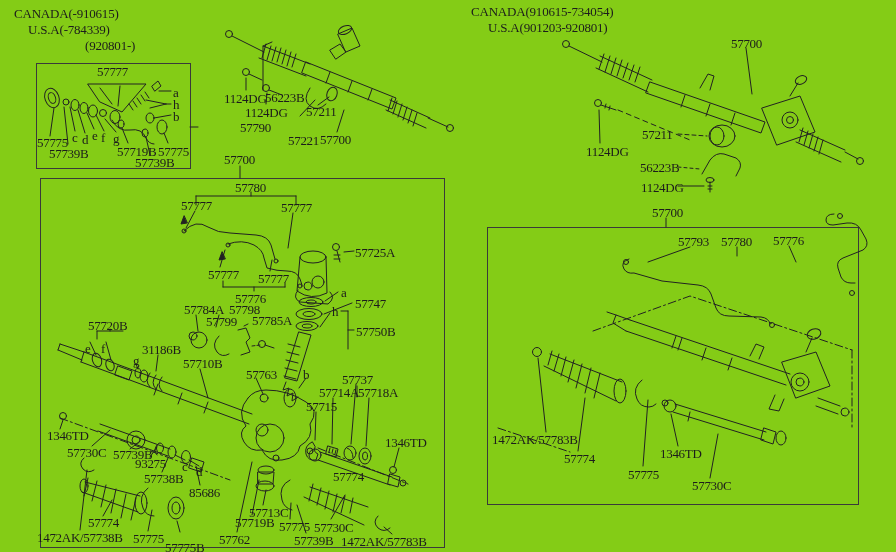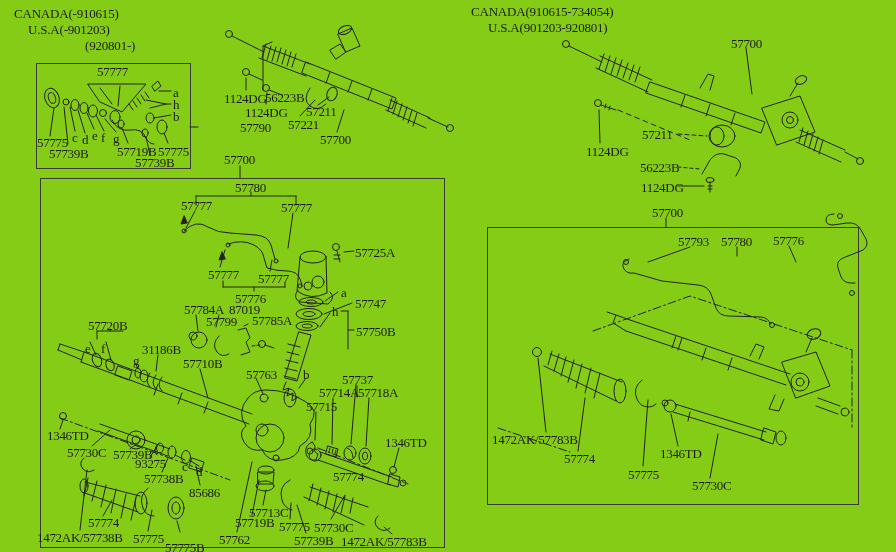--- a/index.html
+++ b/index.html
@@ -294,21 +294,21 @@
         <path d="M546,432 L538,358"></path>
         <path d="M578,451 L585,398"></path>
         <path d="M643,466 L648,400"></path>
         <path d="M678,446 L671,414"></path>
         <path d="M710,478 L718,434"></path>
       </g>
     </g>
   </svg>
 
   <div class="hdr" style="left:14px;top:7px;">CANADA(-910615)</div>
-  <div class="hdr" style="left:28px;top:23px;">U.S.A(-901203)</div>
+  <div class="hdr" style="left:28px;top:23px;">U.S.A(-784339)</div>
   <div class="hdr" style="left:57px;top:39px;margin-left:28px;">(920801-)</div>
   <div class="hdr" style="left:471px;top:5px;">CANADA(910615-734054)</div>
   <div class="hdr" style="left:488px;top:21px;">U.S.A(901203-920801)</div>
 
   <div class="lbl" style="left:97px;top:65px;">57777</div>
   <div class="lbl" style="left:173px;top:86px;">a</div>
   <div class="lbl" style="left:173px;top:98px;">h</div>
   <div class="lbl" style="left:173px;top:110px;">b</div>
   <div class="lbl" style="left:37px;top:136px;">57775</div>
   <div class="lbl" style="left:72px;top:131px;">c</div>
@@ -318,40 +318,40 @@
   <div class="lbl" style="left:113px;top:132px;">g</div>
   <div class="lbl" style="left:49px;top:147px;">57739B</div>
   <div class="lbl" style="left:117px;top:145px;">57719B</div>
   <div class="lbl" style="left:158px;top:145px;">57775</div>
   <div class="lbl" style="left:135px;top:156px;">57739B</div>
   <div class="lbl" style="left:200px;top:121px;margin-left:40px;">57790</div>
 
   <div class="lbl" style="left:224px;top:92px;">1124DG</div>
   <div class="lbl" style="left:265px;top:91px;">56223B</div>
   <div class="lbl" style="left:245px;top:106px;">1124DG</div>
-  <div class="lbl" style="left:288px;top:118px;text-align:center;">57221</div>
+  <div class="lbl" style="left:288px;top:134px;text-align:center;">57221</div>
   <div class="lbl" style="left:306px;top:105px;">57211</div>
   <div class="lbl" style="left:320px;top:133px;">57700</div>
 
   <div class="lbl" style="left:731px;top:37px;">57700</div>
   <div class="lbl" style="left:642px;top:128px;">57211</div>
   <div class="lbl" style="left:586px;top:145px;">1124DG</div>
   <div class="lbl" style="left:640px;top:161px;">56223B</div>
   <div class="lbl" style="left:641px;top:181px;">1124DG</div>
 
   <div class="lbl" style="left:224px;top:153px;">57700</div>
   <div class="lbl" style="left:235px;top:181px;">57780</div>
   <div class="lbl" style="left:181px;top:199px;">57777</div>
   <div class="lbl" style="left:281px;top:201px;">57777</div>
   <div class="lbl" style="left:355px;top:246px;">57725A</div>
   <div class="lbl" style="left:208px;top:268px;">57777</div>
   <div class="lbl" style="left:258px;top:272px;">57777</div>
   <div class="lbl" style="left:235px;top:292px;">57776</div>
   <div class="lbl" style="left:184px;top:303px;">57784A</div>
-  <div class="lbl" style="left:229px;top:303px;">87019</div>
+  <div class="lbl" style="left:229px;top:303px;">57798</div>
   <div class="lbl" style="left:206px;top:315px;">57799</div>
   <div class="lbl" style="left:252px;top:314px;">57785A</div>
   <div class="lbl" style="left:341px;top:286px;">a</div>
   <div class="lbl" style="left:355px;top:297px;">57747</div>
   <div class="lbl" style="left:332px;top:305px;">h</div>
   <div class="lbl" style="left:356px;top:325px;">57750B</div>
   <div class="lbl" style="left:88px;top:319px;">57720B</div>
   <div class="lbl" style="left:85px;top:342px;">e</div>
   <div class="lbl" style="left:101px;top:342px;">f</div>
   <div class="lbl" style="left:133px;top:354px;">g</div>

